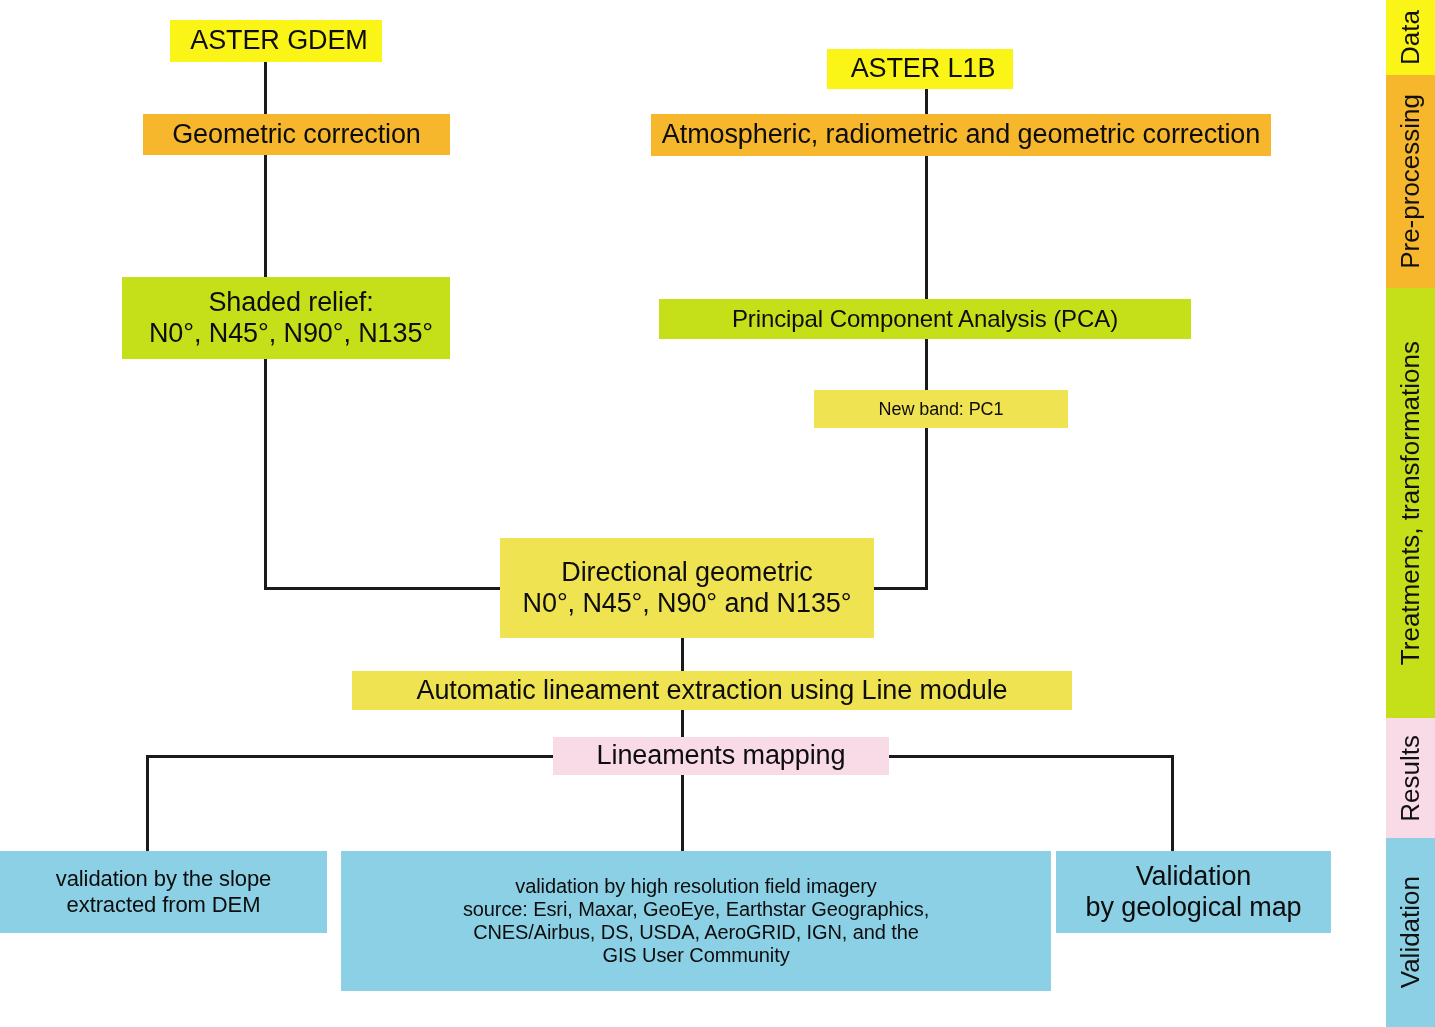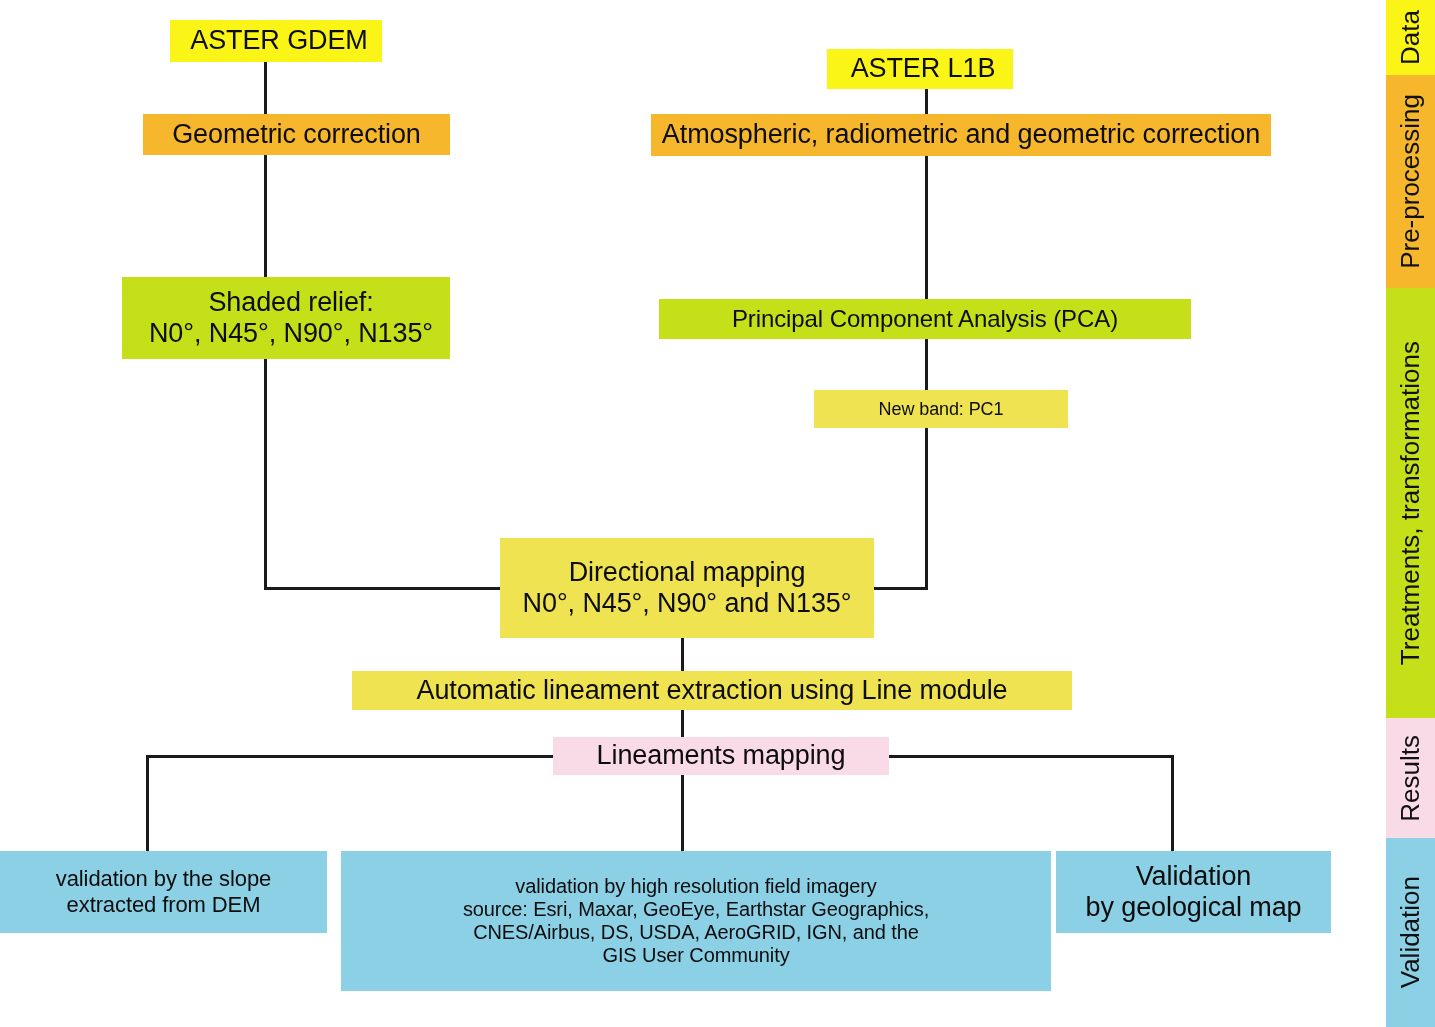--- a/index.html
+++ b/index.html
@@ -120,21 +120,21 @@
 
   <div class="node c-pre" style="left:615px; top:114px; width:620px; height:42px; font-size:27px;margin-left:36px;">Atmospheric, radiometric and geometric correction</div>
 
   <div class="node c-treat" style="left:122px; top:277px; width:328px; height:82px; font-size:27px;padding-left:16px;">Shaded relief:
 N0°, N45°, N90°,  N135°</div>
 
   <div class="node c-treat" style="left:659px; top:299px; width:532px; height:40px; font-size:24px;">Principal Component Analysis (PCA)</div>
 
   <div class="node c-treat2" style="left:814px; top:390px; width:254px; height:38px; font-size:18px;">New band: PC1</div>
 
-  <div class="node c-treat2" style="left:500px; top:538px; width:374px; height:100px; font-size:27px;">Directional mapping
+  <div class="node c-treat2" style="left:500px; top:538px; width:374px; height:100px; font-size:27px;">Directional geometric
 N0°, N45°, N90° and N135°</div>
 
   <div class="node c-treat2" style="left:352px; top:671px; width:720px; height:39px; font-size:27px;">Automatic lineament extraction using Line module</div>
 
   <div class="node c-results" style="left:553px; top:737px; width:336px; height:38px; font-size:27px;">Lineaments mapping</div>
 
   <div class="node c-valid" style="left:0px; top:851px; width:327px; height:82px; font-size:22px;">validation by the slope
 extracted from DEM</div>
 
   <div class="node c-valid" style="left:341px; top:851px; width:710px; height:140px; font-size:20px;">validation by high resolution field imagery

